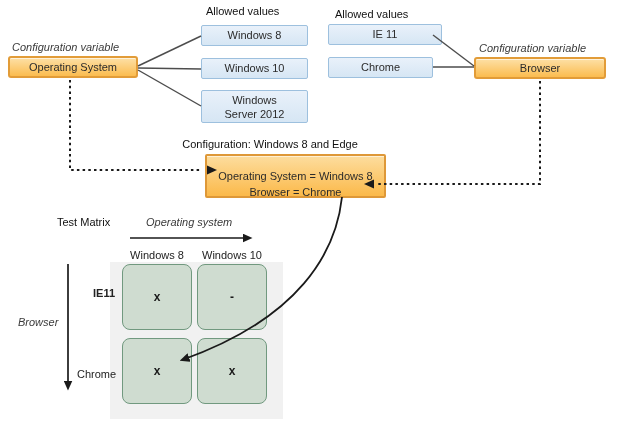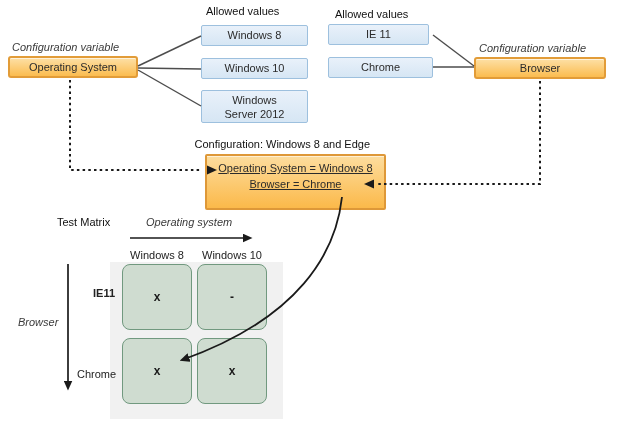--- a/index.html
+++ b/index.html
@@ -17,25 +17,25 @@
     font-size:11px;color:#2b2b2b;text-align:center;line-height:18px;
   }
   .valbox{
     position:absolute;box-sizing:border-box;width:107px;height:21px;
     background:linear-gradient(#E9F1FA,#D6E6F4);
     border:1px solid #9DC0DE;border-radius:2px;
     font-size:11px;color:#2b2b2b;text-align:center;line-height:19px;
   }
   .valbox.tall{height:33px;line-height:14px;padding:2px 18px 0 18px;}
   .configbox{
-    position:absolute;left:205px;top:154px;width:181px;height:56px;box-sizing:border-box;
+    position:absolute;left:205px;top:154px;width:181px;height:44px;box-sizing:border-box;
     background:linear-gradient(#FDDD9E,#FBB94A);
     border:2px solid #DE9838;border-radius:2px;
     box-shadow:inset 0 1px 0 rgba(255,255,255,.55);
-    font-size:11px;color:#2b2b2b;text-align:center;padding-top:4px;line-height:16px;text-decoration:underline;
+    font-size:11px;color:#2b2b2b;text-align:center;padding-top:12px;line-height:16px;
   }
   .panel{position:absolute;left:110px;top:262px;width:173px;height:157px;background:#F1F1F1;}
   .cell{
     position:absolute;box-sizing:border-box;width:70px;height:66px;
     background:#CFDCD0;border:1px solid #71997F;border-radius:8px;
     font-size:12px;font-weight:bold;color:#1a1a1a;text-align:center;line-height:64px;
   }
   .colhdr{position:absolute;width:70px;text-align:center;font-size:11px;color:#222;top:249px;}
   .rowhdr{position:absolute;font-size:11px;color:#222;}
   #overlay{position:absolute;left:0;top:0;pointer-events:none;}
@@ -47,27 +47,27 @@
 
   <div class="lbl" style="left:12px;top:41px;">Configuration variable</div>
   <div class="varbox" style="left:8px;top:56px;width:130px;">Operating System</div>
 
   <div class="hdr" style="left:206px;top:5px;">Allowed values</div>
   <div class="valbox" style="left:201px;top:25px;">Windows 8</div>
   <div class="valbox" style="left:201px;top:58px;">Windows 10</div>
   <div class="valbox tall" style="left:201px;top:90px;">Windows Server 2012</div>
 
   <div class="hdr" style="left:335px;top:8px;">Allowed values</div>
-  <div class="valbox" style="left:328px;top:24px;width:101px;">IE 11</div>
+  <div class="valbox" style="left:328px;top:24px;width:114px;">IE 11</div>
   <div class="valbox" style="left:328px;top:57px;width:105px;">Chrome</div>
 
   <div class="lbl" style="left:479px;top:42px;">Configuration variable</div>
   <div class="varbox" style="left:474px;top:57px;width:132px;">Browser</div>
 
-  <div class="hdr" style="left:170px;top:138px;width:200px;text-align:right;">Configuration: Windows 8 and Edge</div>
+  <div class="hdr" style="left:170px;top:138px;width:200px;text-align:center;">Configuration: Windows 8 and Edge</div>
   <div class="configbox">
     <div>Operating System = Windows 8</div>
     <div>Browser = Chrome</div>
   </div>
 
   <div class="hdr" style="left:45px;top:216px;margin-left:12px;">Test Matrix</div>
   <div class="lbl" style="left:146px;top:216px;">Operating system</div>
   <div class="lbl" style="left:18px;top:316px;">Browser</div>
 
   <div class="panel"></div>

